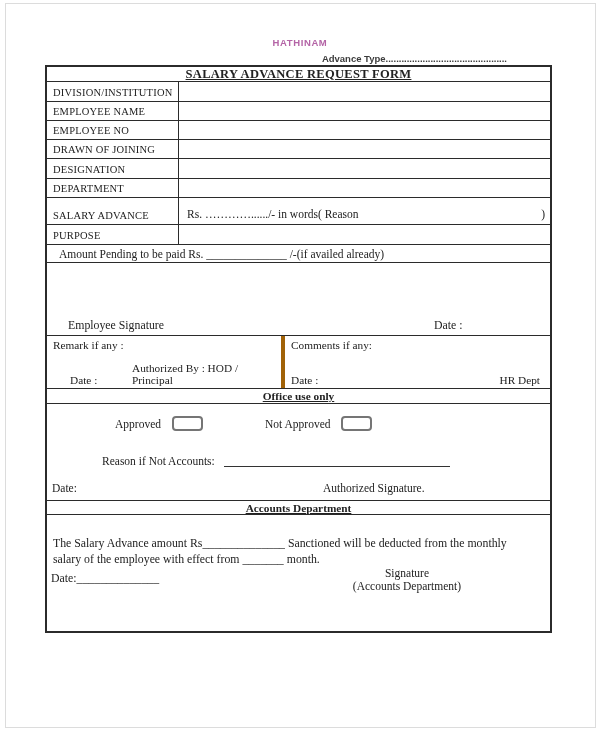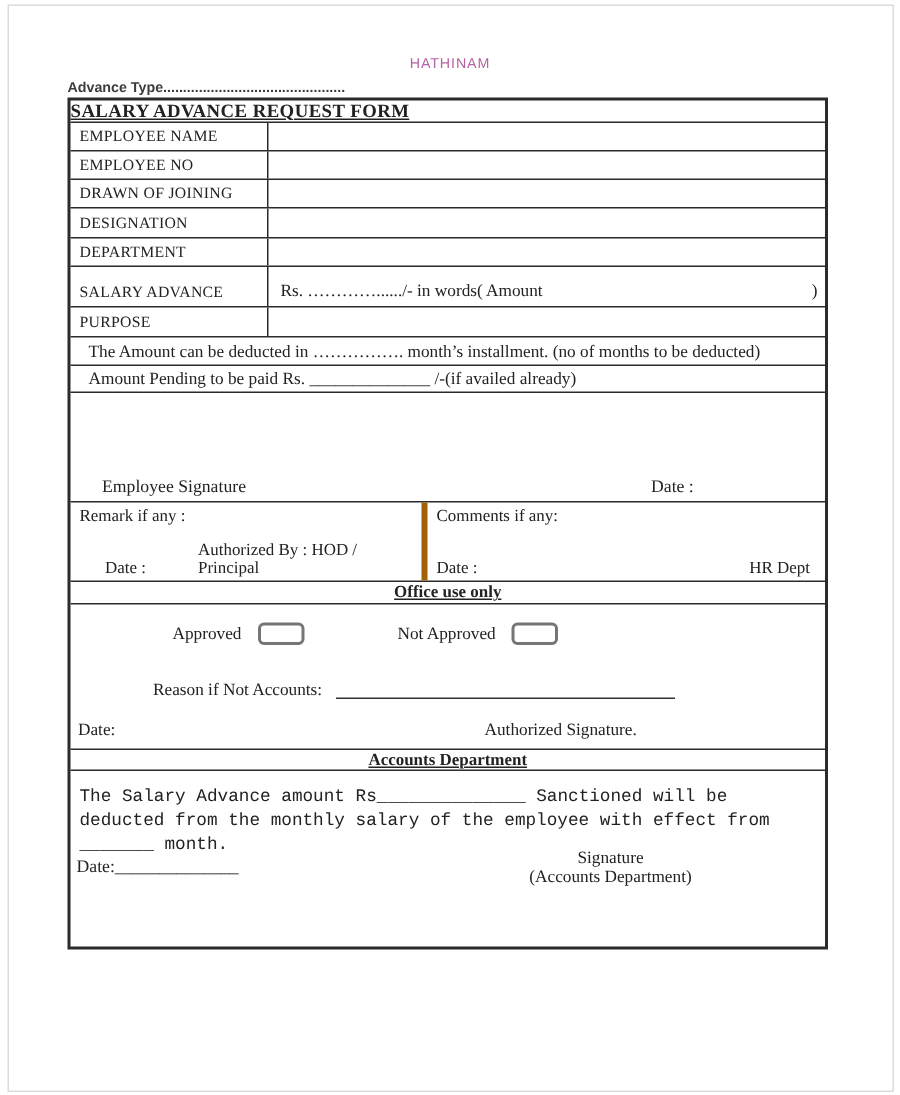--- a/index.html
+++ b/index.html
@@ -1,29 +1,29 @@
 <!DOCTYPE html>
 <html><head>
 <meta charset="utf-8">
 <style>
   html,body{margin:0;padding:0;background:#fff;}
   body{width:600px;height:730px;position:relative;overflow:hidden;
        font-family:"Liberation Serif", serif;color:#222;}
   .page-edge{position:absolute;left:5px;top:3px;right:4px;bottom:2px;
        border:1px solid #dcdcdc;pointer-events:none;}
   .brand{position:absolute;left:0;top:37px;width:600px;text-align:center;
-       font-family:"Liberation Sans", sans-serif;font-weight:normal;
+       font-family:"Liberation Sans", sans-serif;font-weight:bold;
        font-size:9.5px;letter-spacing:.6px;color:#b464a6;}
-  .advance-type{position:absolute;left:45px;top:53px;width:462px;text-align:left;
+  .advance-type{position:absolute;left:45px;top:53px;width:462px;text-align:right;
        font-family:"Liberation Sans", sans-serif;font-weight:bold;
        font-size:9.5px;color:#3c3c3c;}
   .form-table{position:absolute;left:45px;top:65px;width:507px;height:568px;
        border:2px solid #2b2b2b;box-sizing:border-box;background:#fff;}
   .row{border-bottom:1px solid #2b2b2b;box-sizing:border-box;display:flex;}
-  .title-row{height:15px;align-items:center;}
+  .title-row{height:15px;align-items:center;justify-content:center;}
   .form-title{font-size:12.5px;font-weight:bold;text-decoration:underline;
        letter-spacing:.3px;line-height:13px;}
   .field-row .label-cell{width:132px;border-right:1px solid #2b2b2b;
        box-sizing:border-box;display:flex;align-items:flex-end;
        padding:0 2px 3px 6px;font-size:10.5px;letter-spacing:.2px;}
   .field-row .value-cell{flex:1;display:flex;align-items:flex-end;
        justify-content:space-between;padding:0 5px 4px 8px;font-size:11.5px;}
   .section-note{height:19px;align-items:flex-end;padding:0 4px 2px 12px;
        font-size:11.5px;}
   .decl-block{height:73px;position:relative;display:block;}
@@ -51,41 +51,45 @@
   .cb1{margin-left:11px;}
   .lbl-na{margin-left:62px;}
   .cb2{margin-left:11px;}
   .reason-line{position:absolute;left:55px;top:50px;display:flex;
        align-items:flex-end;font-size:11.5px;}
   .reason-blank{display:inline-block;width:226px;border-bottom:1.5px solid #333;
        margin-left:9px;height:12px;}
   .office-date{position:absolute;left:5px;top:78px;font-size:11.5px;}
   .office-auth-sig{position:absolute;left:276px;top:78px;font-size:11.5px;}
   .accounts-body{height:79px;position:relative;display:block;border-bottom:none;}
-  .accounts-text{position:absolute;left:6px;top:9px;right:20px;
-       font-size:11.8px;line-height:16px;font-family:Liberation Mono, monospace;}
+  .accounts-text{position:absolute;left:6px;top:20px;right:20px;
+       font-size:11.8px;line-height:16px;}
   .accounts-date{position:absolute;left:4px;top:56px;font-size:11.8px;}
   .accounts-sig{position:absolute;left:250px;top:52px;width:220px;
        text-align:center;font-size:11.5px;line-height:13px;}
   .last{border-bottom:none;}
 </style>
 </head>
 <body>
 
 <div class="page-edge"></div>
 
 <div class="brand">HATHINAM</div>
 <div class="advance-type">Advance Type..............................................</div>
 
 <div class="form-table">
 
   <div class="row title-row">
     <span class="form-title">SALARY ADVANCE REQUEST FORM</span>
   </div>
 
+  <div class="row field-row" style="height:20px">
+    <div class="label-cell">DIVISION/INSTITUTION</div>
+    <div class="value-cell"></div>
+  </div>
   <div class="row field-row" style="height:19px">
     <div class="label-cell">EMPLOYEE NAME</div>
     <div class="value-cell"></div>
   </div>
   <div class="row field-row" style="height:19px">
     <div class="label-cell">EMPLOYEE NO</div>
     <div class="value-cell"></div>
   </div>
   <div class="row field-row" style="height:19px">
     <div class="label-cell">DRAWN OF JOINING</div>
@@ -95,32 +99,29 @@
     <div class="label-cell">DESIGNATION</div>
     <div class="value-cell"></div>
   </div>
   <div class="row field-row" style="height:19px">
     <div class="label-cell">DEPARTMENT</div>
     <div class="value-cell"></div>
   </div>
   <div class="row field-row" style="height:27px">
     <div class="label-cell">SALARY ADVANCE</div>
     <div class="value-cell">
-      <span>Rs. …………....../- in words( Amount</span>
+      <span>Rs. …………....../- in words( Reason</span>
       <span>)</span>
     </div>
   </div>
   <div class="row field-row" style="height:20px">
     <div class="label-cell">PURPOSE</div>
     <div class="value-cell"></div>
   </div>
 
-  <div class="row section-note">
-    <span>The Amount can be deducted in ……………. month’s installment. (no of months to be deducted)</span>
-  </div>
   <div class="row section-note" style="height:18px">
     <span>Amount Pending to be paid Rs. ______________ /-(if availed already)</span>
   </div>
 
   <div class="row decl-block">
     <div class="sig-line">
       <span class="emp">Employee Signature</span>
       <span class="dt">Date :</span>
     </div>
   </div>

